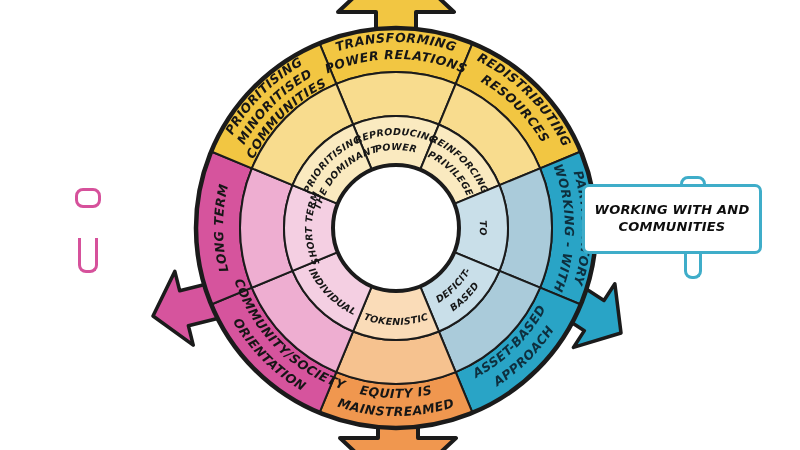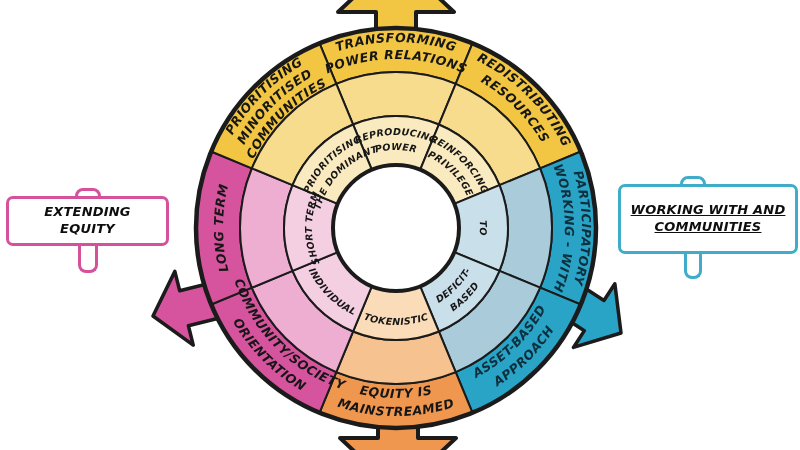--- a/index.html
+++ b/index.html
@@ -122,25 +122,21 @@
         <text class="lbl-outer" text-anchor="middle" font-size="12px"><textPath href="#lp-7-outer-0" startOffset="50%">PRIORITISING</textPath></text>
         <text class="lbl-outer" text-anchor="middle" font-size="12px"><textPath href="#lp-7-outer-1" startOffset="50%">MINORITISED</textPath></text>
         <text class="lbl-outer" text-anchor="middle" font-size="12px"><textPath href="#lp-7-outer-2" startOffset="50%">COMMUNITIES</textPath></text>
         <text class="lbl-inner" text-anchor="middle"><textPath href="#lp-7-inner-0" startOffset="50%">PRIORITISING</textPath></text>
         <text class="lbl-inner" text-anchor="middle"><textPath href="#lp-7-inner-1" startOffset="50%">THE DOMINANT</textPath></text>
       </g>
     </svg>
 
   <div class="sign-knob" style="left: 75px; top: 188px; width: 20px; height: 14px; border-color: rgb(214, 81, 155);"></div>
   <div class="sign-pole" style="left: 78px; top: 238px; width: 14px; height: 32px; border-color: rgb(214, 81, 155);"></div>
-  <div class="sign" style="left: 6px; top: 196px; width: 157px; height: 44px; border-color: rgb(214, 81, 155);">
-    <div>EXTENDING</div>
-    <div>EQUITY</div>
-  </div>
 
   <div class="sign-knob" style="left: 680px; top: 176px; width: 20px; height: 14px; border-color: rgb(63, 173, 201);"></div>
   <div class="sign-pole" style="left: 684px; top: 246px; width: 12px; height: 30px; border-color: rgb(63, 173, 201);"></div>
-  <div class="sign" style="left: 618px; top: 184px; width: 174px; height: 64px; border-color: rgb(63, 173, 201); text-decoration: underline;">
+  <div class="sign" style="left: 582px; top: 184px; width: 174px; height: 64px; border-color: rgb(63, 173, 201);">
     <div>WORKING WITH AND</div>
     <div>COMMUNITIES</div>
   </div>
 
 </div>
 
 </body></html>

